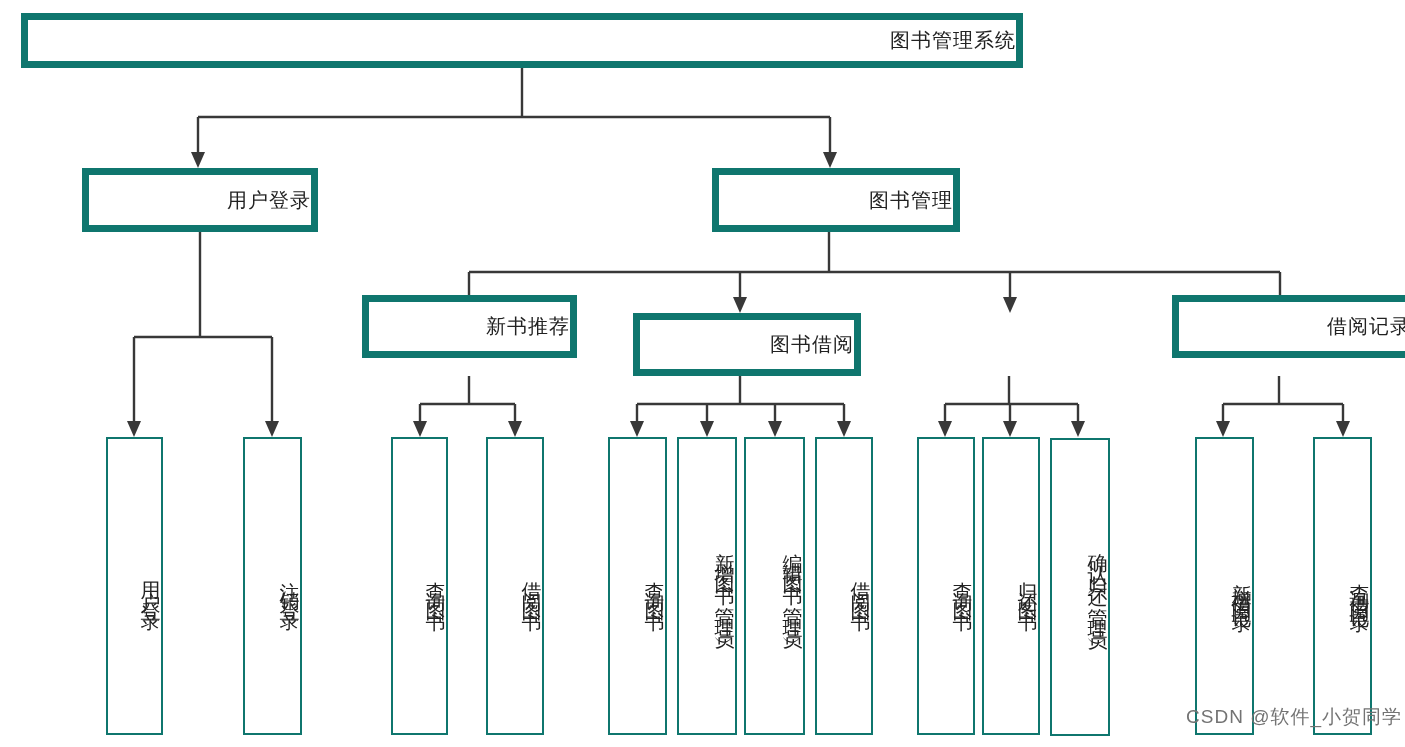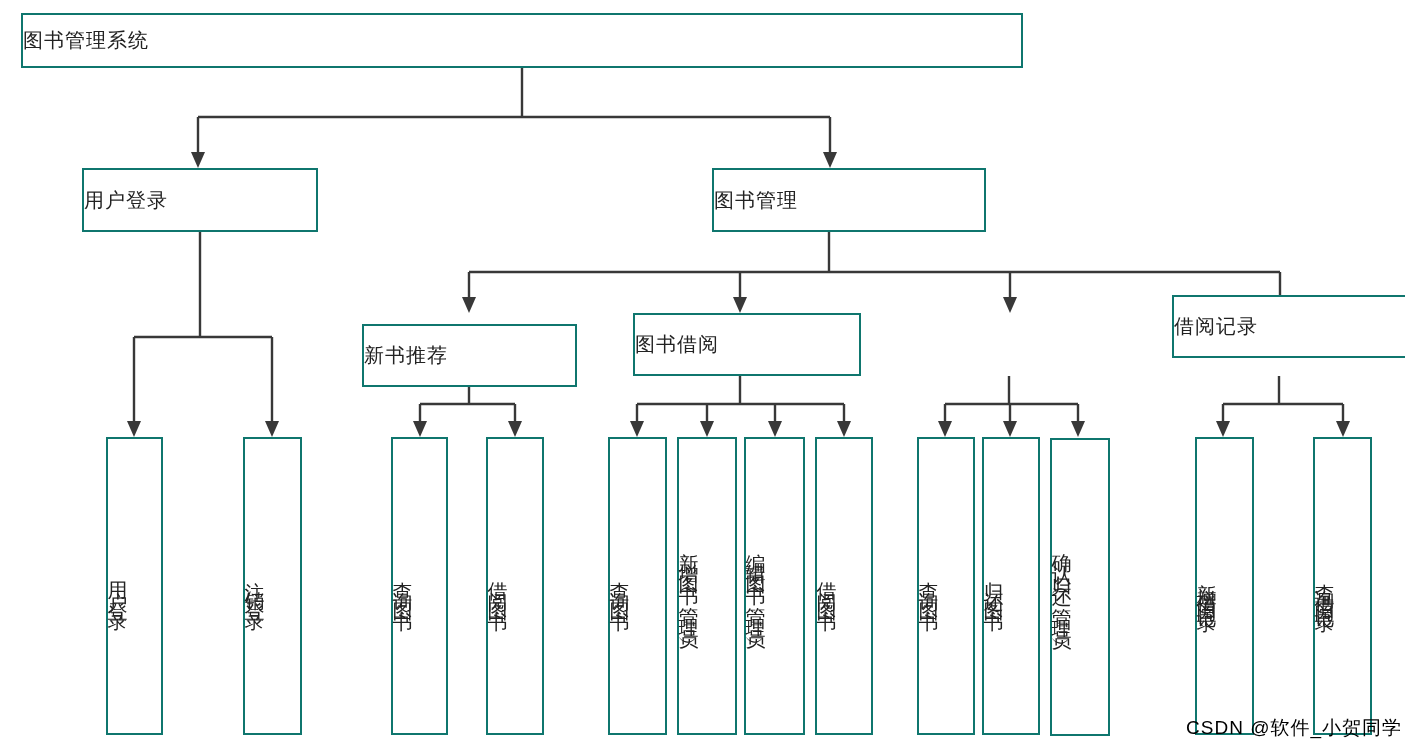--- a/index.html
+++ b/index.html
@@ -7,23 +7,23 @@
     position:relative;
     width:1405px;height:747px;
     background:#ffffff;
     font-family:"Liberation Sans", sans-serif;
     overflow:hidden;
   }
   .wires{position:absolute;left:0;top:0;width:1405px;height:747px;}
   .box{
     position:absolute;
     background:#ffffff;
-    border:2px solid #0f766e;
+    border:7px solid #0f766e;
     box-sizing:border-box;
-    display:flex;align-items:center;justify-content:flex-start;
+    display:flex;align-items:center;justify-content:flex-end;
     color:#222222;
   }
   .leaf{border-width:2.5px;}
   .hlabel{
     font-size:20px;
     letter-spacing:1px;
     white-space:nowrap;
     color:#222222;
   }
   .vlabel{
@@ -31,23 +31,23 @@
     font-size:20px;
     color:#222222;
     line-height:1;
     white-space:nowrap;
   }
   .sp4{letter-spacing:10px;}
   .sp6{letter-spacing:6px;}
   .sp8{letter-spacing:11px;}
   .watermark{
     position:absolute;
-    right:3px;bottom:6px;
+    right:3px;bottom:17px;
     font-size:19px;
-    color:#000000;
+    color:#737373;
     letter-spacing:1px;
     white-space:nowrap;
   }
 </style>
 </head>
 <body>
 
 <div class="canvas">
 
   <svg class="wires" viewBox="0 0 1405 747" xmlns="http://www.w3.org/2000/svg">
@@ -82,25 +82,25 @@
     </g>
   </svg>
 
   <div class="box" style="left:21px;top:13px;width:1002px;height:55px;">
     <span class="hlabel">图书管理系统</span>
   </div>
 
   <div class="box" style="left:82px;top:168px;width:236px;height:64px;">
     <span class="hlabel">用户登录</span>
   </div>
-  <div class="box" style="left:712px;top:168px;width:274px;height:64px;">
+  <div class="box" style="left:712px;top:168px;width:248px;height:64px;">
     <span class="hlabel">图书管理</span>
   </div>
 
-  <div class="box" style="left:362px;top:324px;width:215px;height:63px;">
+  <div class="box" style="left:362px;top:295px;width:215px;height:63px;">
     <span class="hlabel">新书推荐</span>
   </div>
   <div class="box" style="left:633px;top:313px;width:228px;height:63px;">
     <span class="hlabel">图书借阅</span>
   </div>
   <div class="box" style="left:1172px;top:295px;width:246px;height:63px;">
     <span class="hlabel">借阅记录</span>
   </div>
 
   <div class="box leaf" style="left:106px;top:437px;width:57px;height:298px;">

